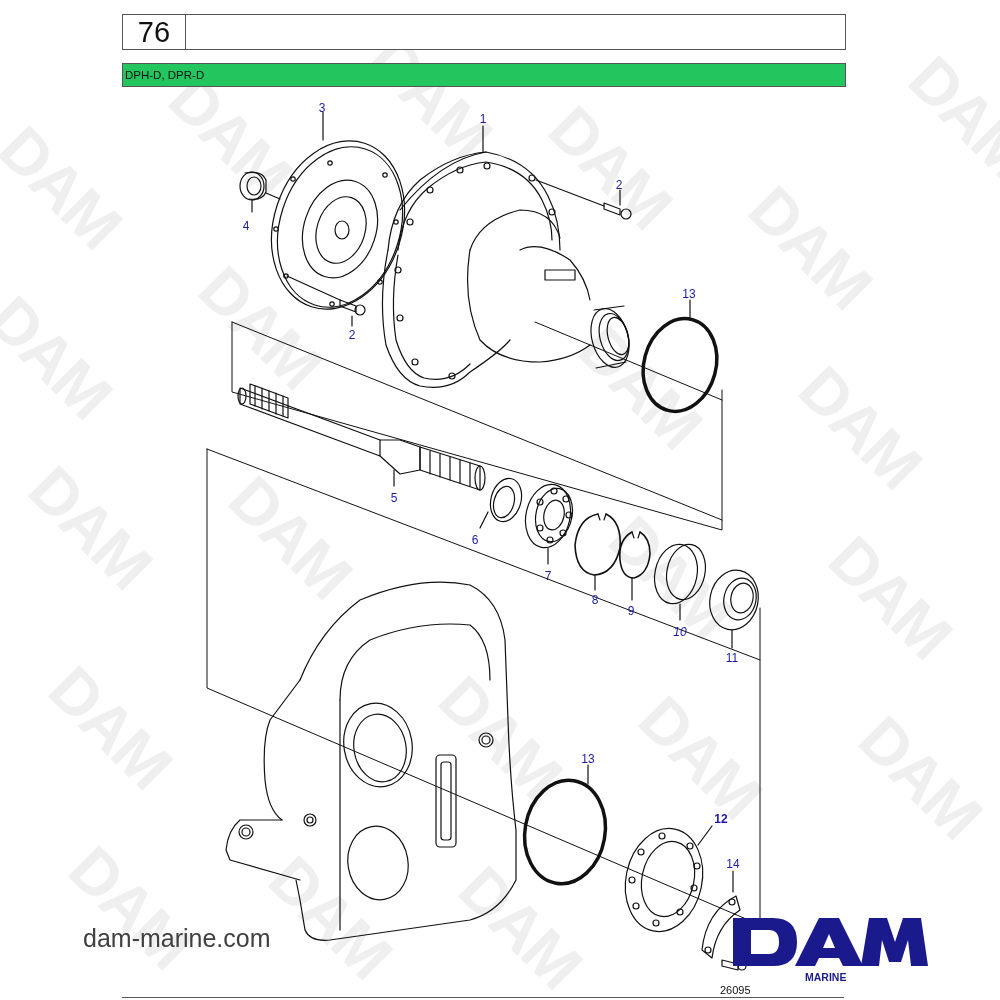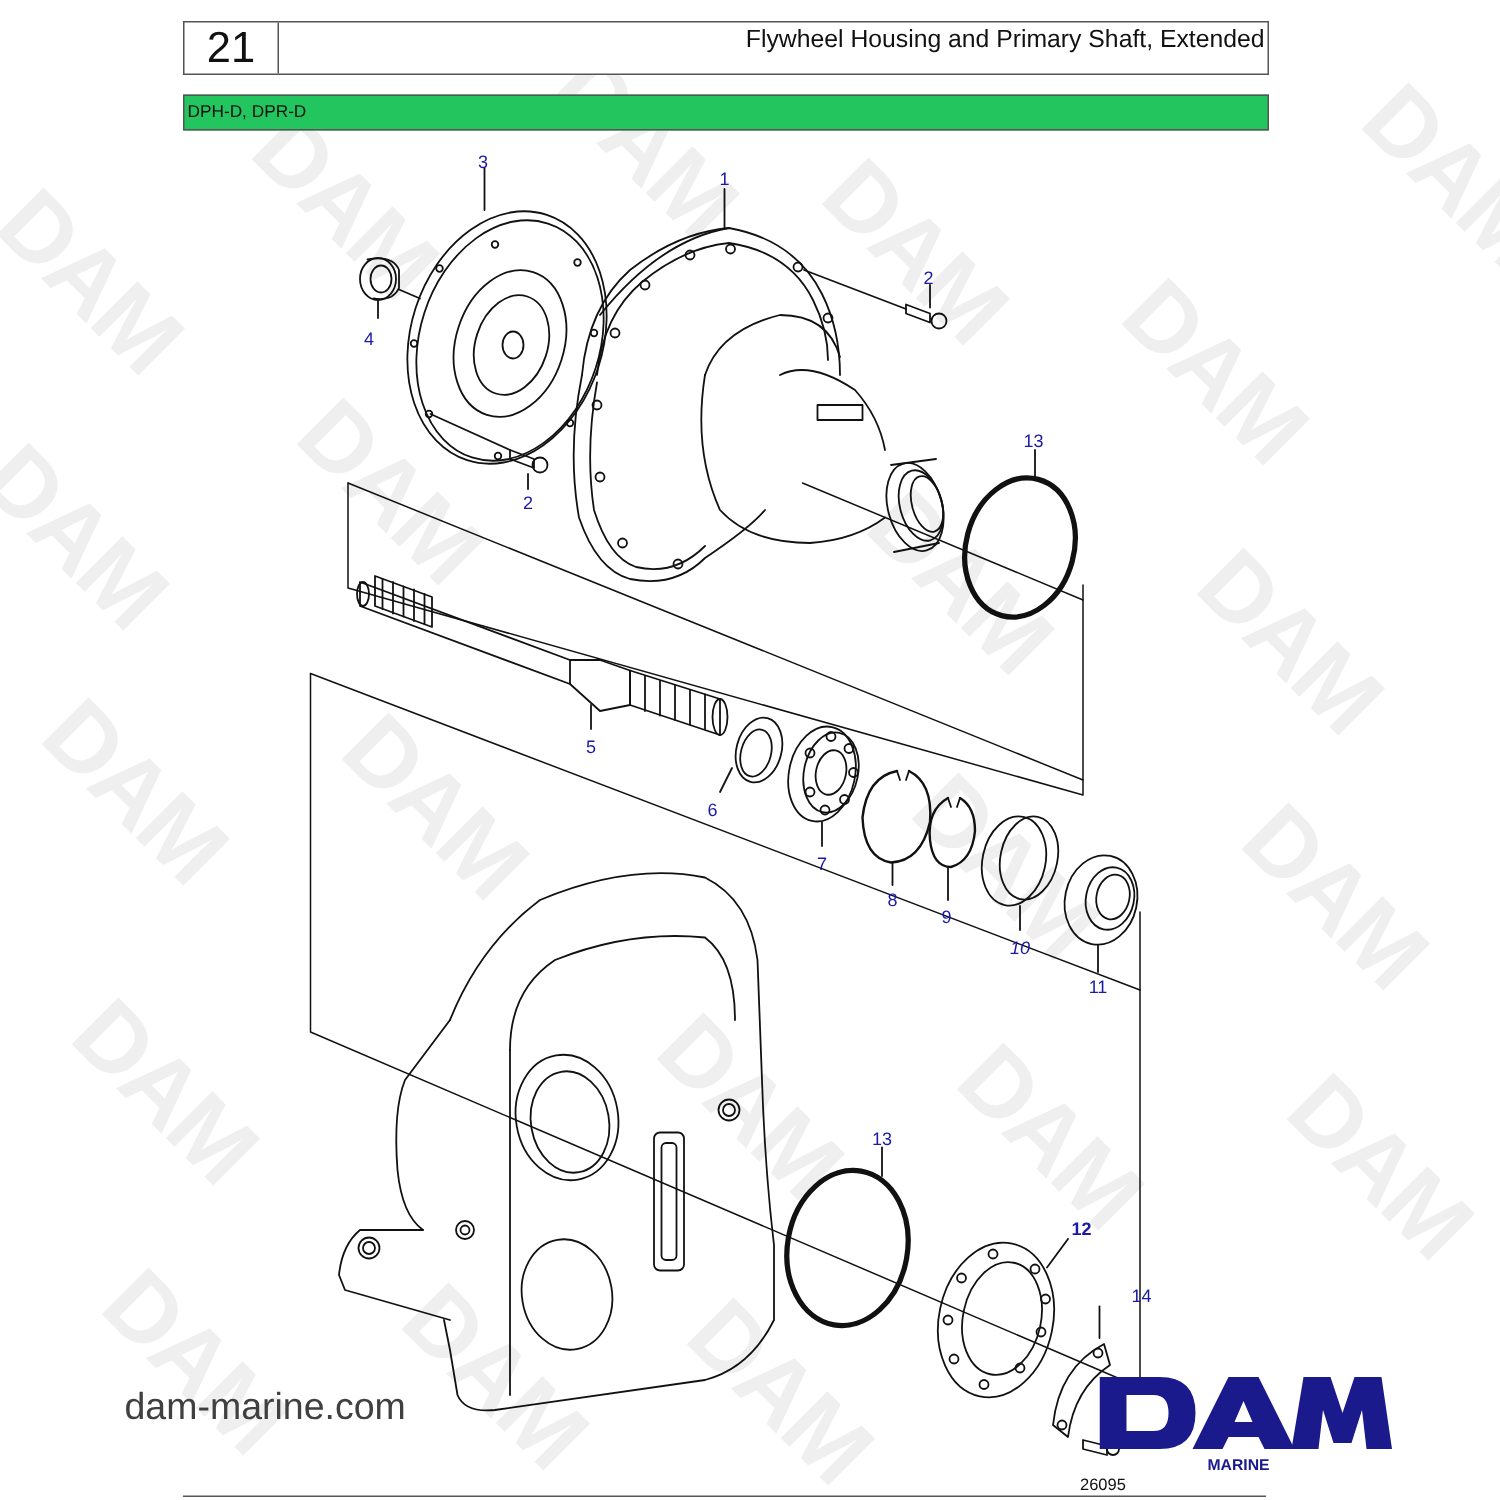--- a/index.html
+++ b/index.html
@@ -51,22 +51,21 @@
   <div class="wm" style="left:40px;top:690px;">DAM</div>
   <div class="wm" style="left:430px;top:700px;">DAM</div>
   <div class="wm" style="left:630px;top:720px;">DAM</div>
   <div class="wm" style="left:850px;top:740px;">DAM</div>
   <div class="wm" style="left:60px;top:870px;">DAM</div>
   <div class="wm" style="left:260px;top:880px;">DAM</div>
   <div class="wm" style="left:450px;top:890px;">DAM</div>
 </div>
 
 <div class="header-box">
-  <div class="page-num">21</div>
-  <div class="page-title">Flywheel Housing and Primary Shaft, Extended</div>
+  <div class="page-num">76</div>
 </div>
 <div class="model-box">
   <div class="model-text">DPH-D, DPR-D</div>
 </div>
 
 <svg class="diagram" viewBox="0 0 1000 1000" fill="none" stroke="#111" stroke-width="1.2" stroke-linecap="round" stroke-linejoin="round">
 
   <g stroke-width="1">
     <polyline points="232,322 232,392 722,530 722,390"></polyline>
     <line x1="232" y1="322" x2="722" y2="520"></line>
@@ -270,21 +269,21 @@
   <div class="callout" style="left:394px;top:491px;">5</div>
   <div class="callout" style="left:475px;top:533px;">6</div>
   <div class="callout" style="left:548px;top:569px;">7</div>
   <div class="callout" style="left:595px;top:593px;">8</div>
   <div class="callout" style="left:631px;top:604px;">9</div>
   <div class="callout" style="left:680px;top:625px;font-style:italic;">10</div>
   <div class="callout" style="left:732px;top:651px;text-align:center;">11</div>
   <div class="callout" style="left:721px;top:812px;font-weight:bold;">12</div>
   <div class="callout" style="left:689px;top:287px;">13</div>
   <div class="callout" style="left:588px;top:752px;">13</div>
-  <div class="callout" style="left:733px;top:857px;margin-left:28px;">14</div>
+  <div class="callout" style="left:733px;top:857px;">14</div>
 </div>
 
 <a class="site-link">dam-marine.com</a>
 
 <svg class="logo" viewBox="0 0 195 56">
   <g fill="#1a1a8c">
 
     <path d="M0,4 L40,4 Q64,4 64,28 Q64,52 40,52 L0,52 Z M18,16 L18,40 L36,40 Q46,40 46,28 Q46,16 36,16 Z" fill-rule="evenodd"></path>
 
     <path d="M62,52 L86,4 L106,4 L130,52 L110,52 L106,44 L86,44 L82,52 Z M90,34 L102,34 L96,20 Z" fill-rule="evenodd"></path>

